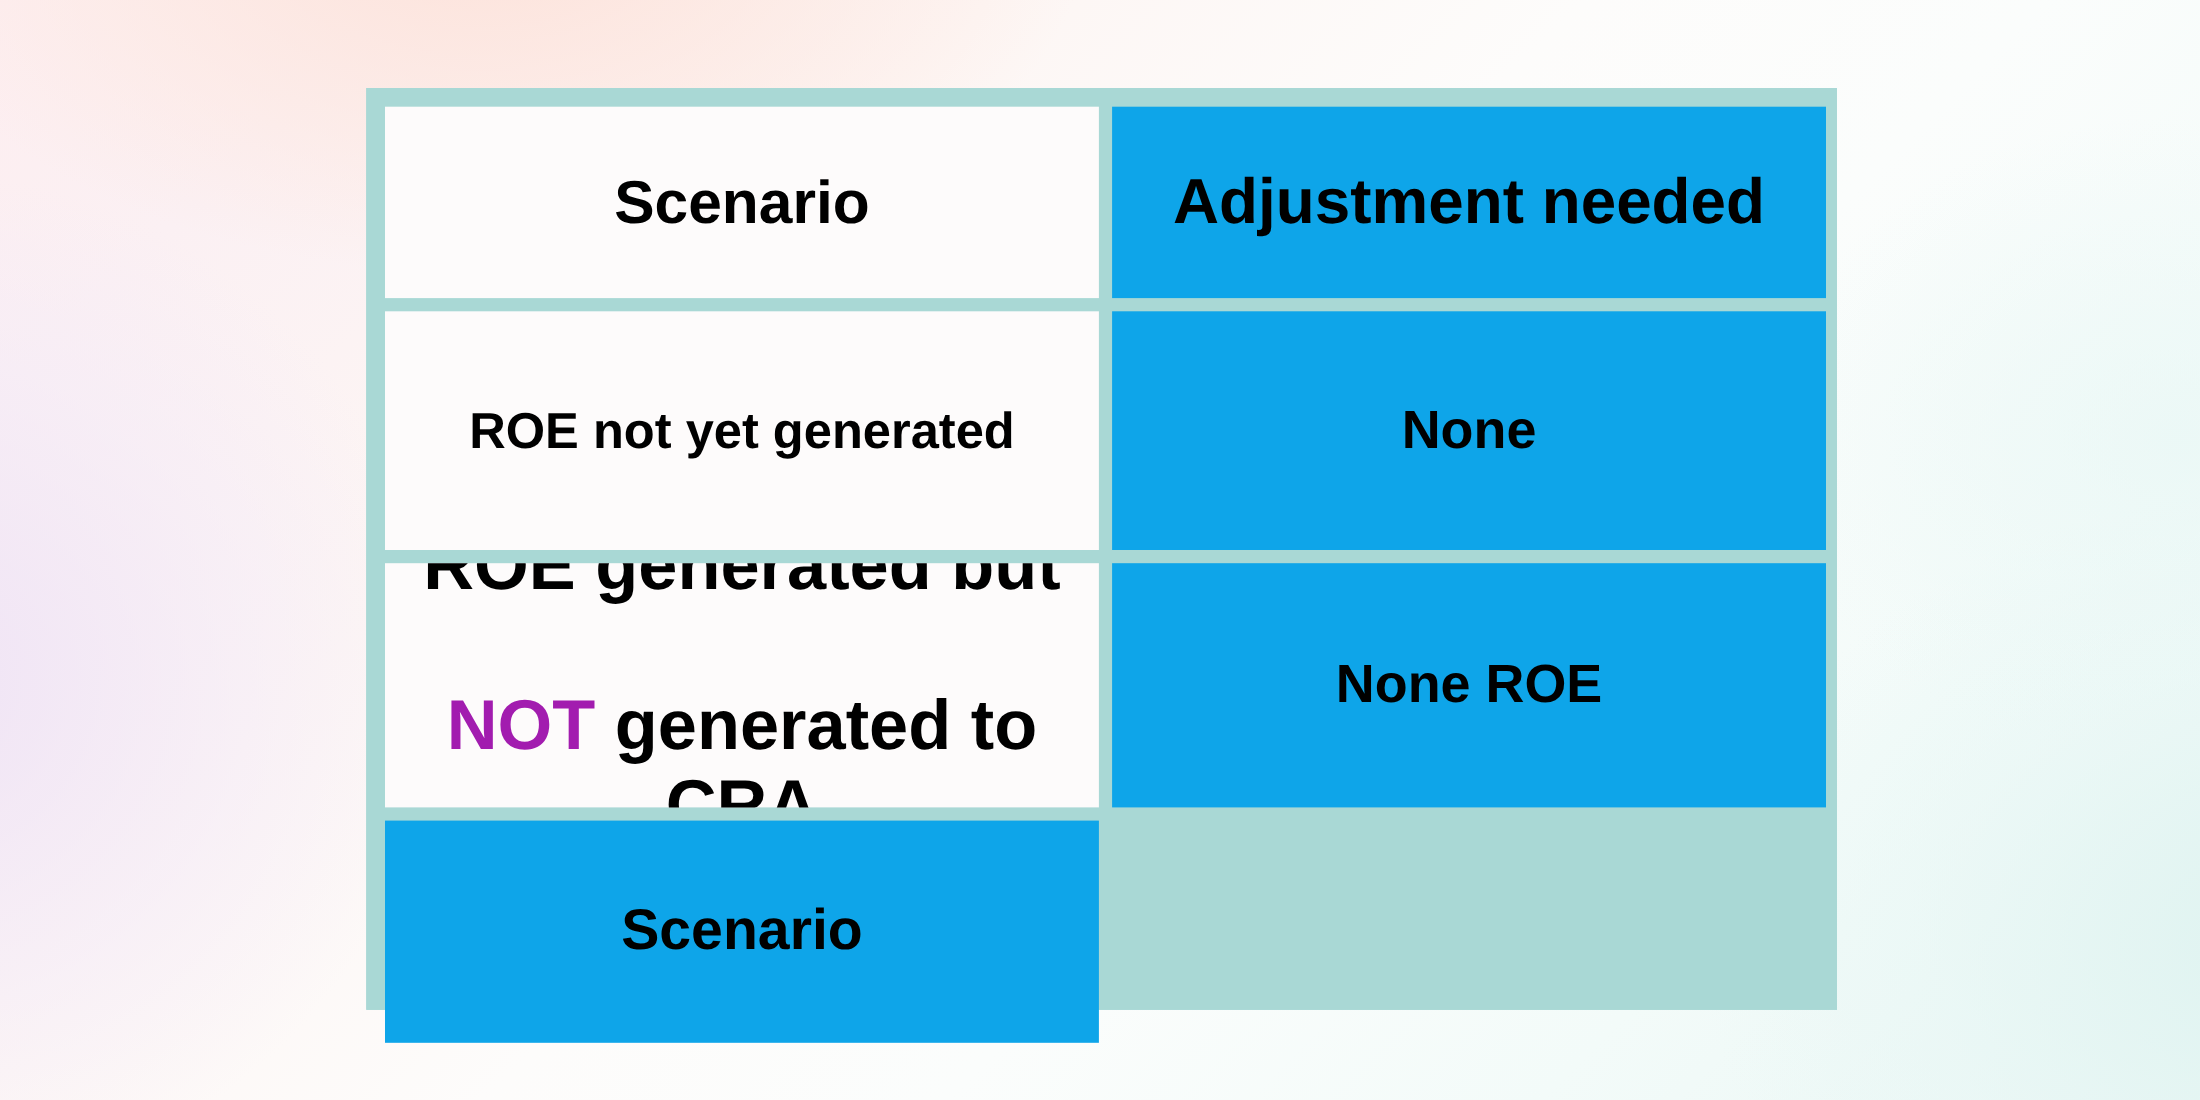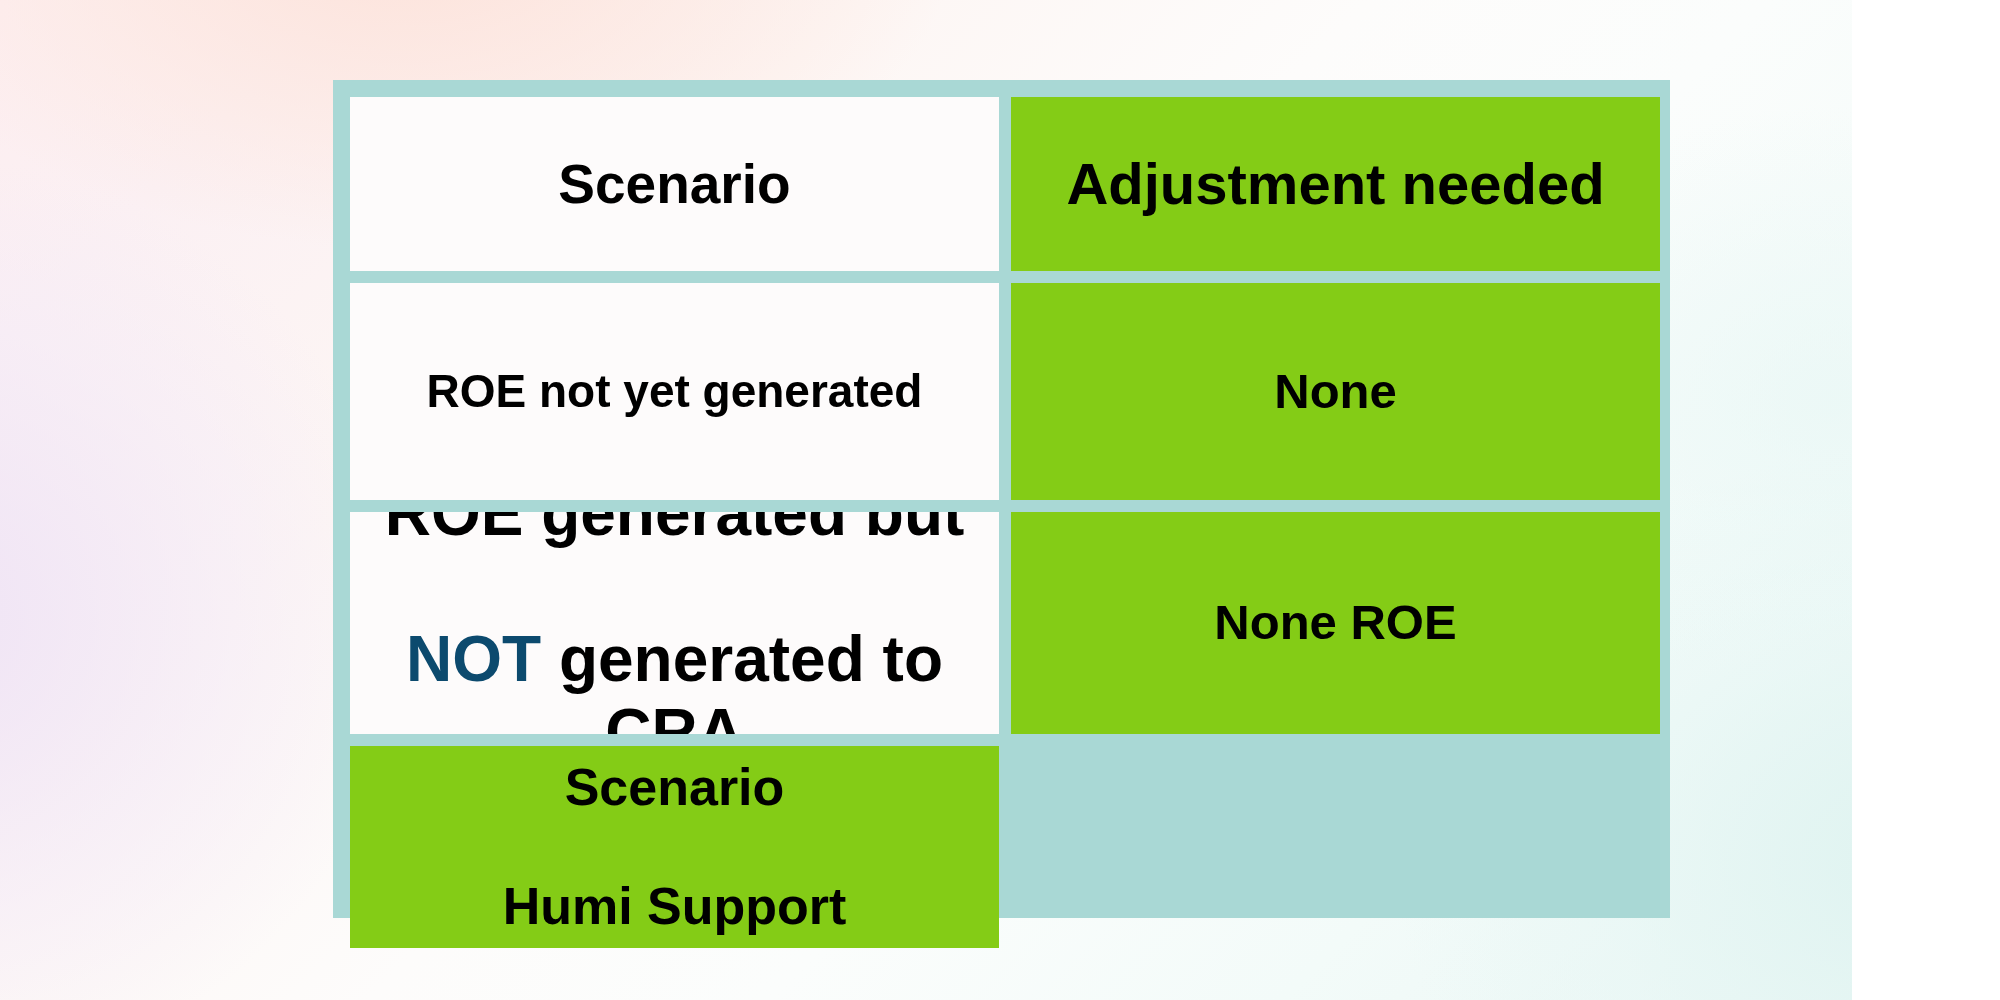--- a/index.html
+++ b/index.html
@@ -11,21 +11,21 @@
   }
 
   body {
     font-family: "Liberation Sans Narrow", "Liberation Sans", "DejaVu Sans", sans-serif;
     background: #ffffff;
   }
 
   
   #page {
     position: relative;
-    width: 1852px;
+    width: 2000px;
     height: 1000px;
     background: #fdfdfd;
     overflow: hidden;
   }
 
   .bg-layer {
     position: absolute;
     inset: 0;
     pointer-events: none;
   }
@@ -113,38 +113,38 @@
     justify-content: center;
     text-align: center;
     color: #000000;
     font-weight: bold;
     padding: 4px 16px;
     box-sizing: border-box;
     overflow: hidden;
   }
 
   .cell-left  { background: #fdfbfb; }
-  .cell-right { background: #84cc16; }
+  .cell-right { background: #0ea5e9; }
 
   .txt {
     display: block;
     width: 100%;
     line-height: 1.14;
     white-space: pre-line;
   }
 
   
   .fs-header-l { font-size: 55px; }
   .fs-header-r { font-size: 58px; }
   .fs-body-l   { font-size: 46px; }
   .fs-body-r   { font-size: 49px; }
   .fs-body-l2  { font-size: 64px; }
   .fs-body-r2  { font-size: 52px; }
 
-  .red-emph { color: #0c4a6e; }
+  .red-emph { color: #a21caf; }
 
   .line { display: block; }
 </style>
 </head>
 <body>
 
 <div id="page">
 
   <div class="bg-layer bg-base"></div>
   <div class="bg-layer bg-peach"></div>
@@ -176,19 +176,18 @@
           <span class="line"><span class="red-emph">NOT</span><span> generated to CRA</span></span>
         </span>
       </div>
       <div class="cell cell-right">
         <span class="txt fs-body-r">None ROE</span>
       </div>
 
       <div class="cell cell-right">
         <span class="txt fs-body-r2">
           <span class="line">Scenario</span>
-          <span class="line">Humi Support</span>
         </span>
       </div>
 
     </div>
   </div>
 </div>
 
 </body></html>

